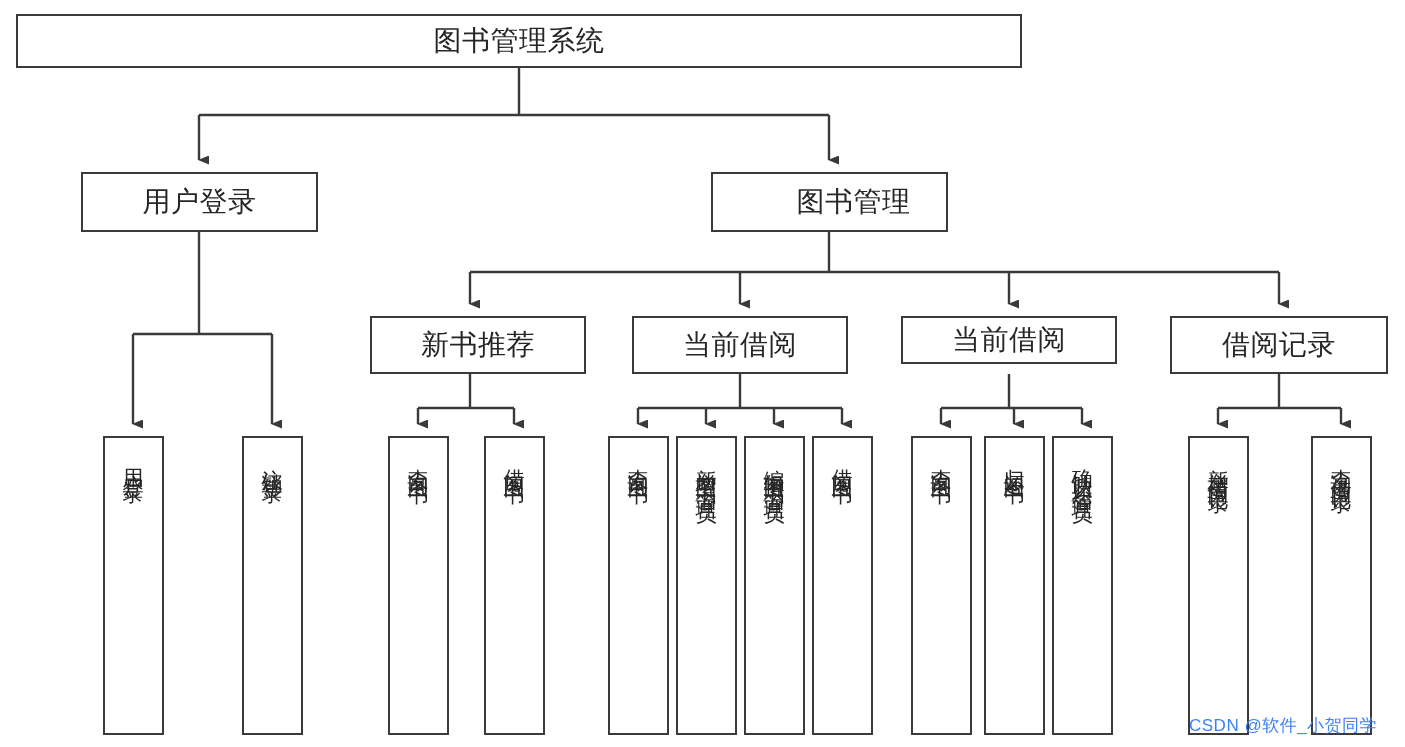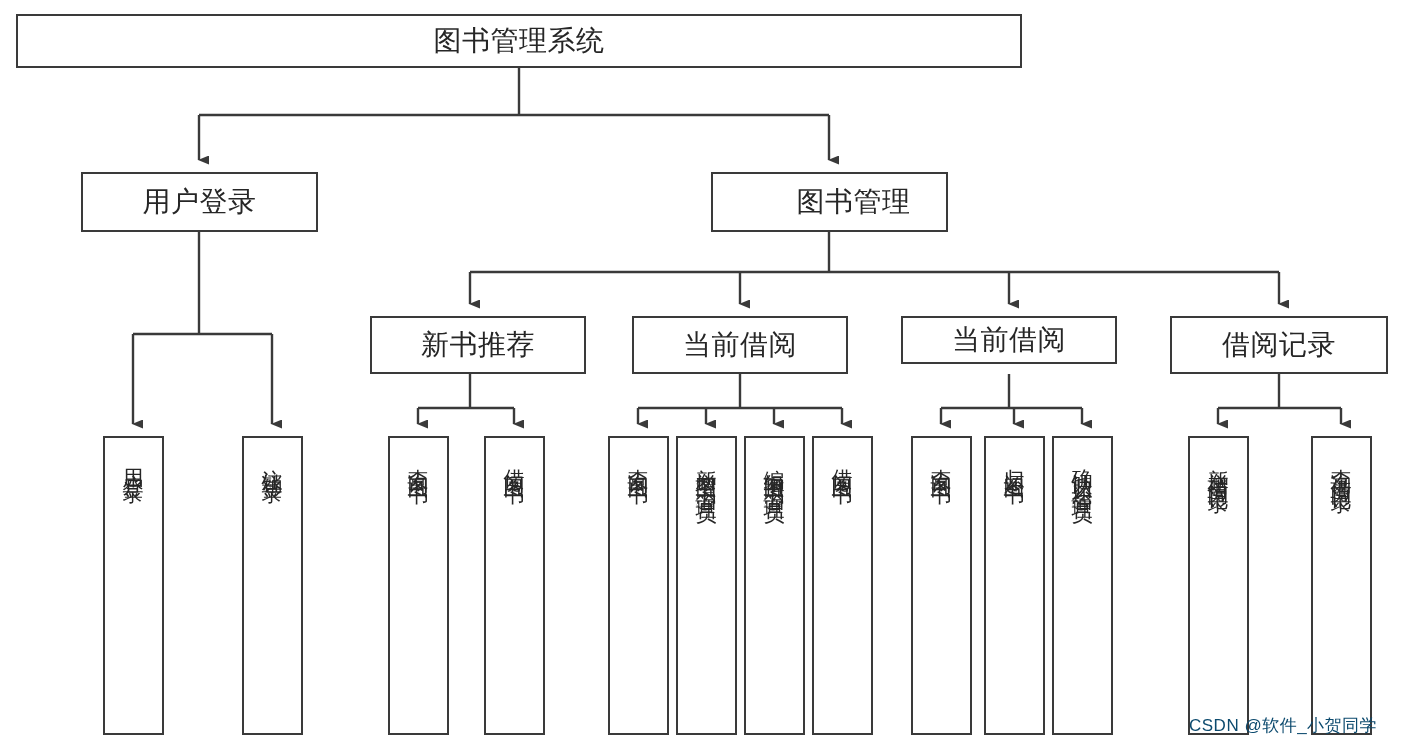--- a/index.html
+++ b/index.html
@@ -57,21 +57,21 @@
     top: 0;
     width: 1405px;
     height: 747px;
     pointer-events: none;
   }
   #watermark {
     position: absolute;
     left: 1189px;
     top: 714px;
     font-size: 17px;
-    color: #0c4a6e;
+    color: #3b82f6;
     white-space: nowrap;
     letter-spacing: 0.5px;
   }
 </style>
 </head>
 <body>
 
 <div id="diagram-root">
 
   <svg id="connector-layer" width="1405" height="747" viewBox="0 0 1405 747" xmlns="http://www.w3.org/2000/svg">

